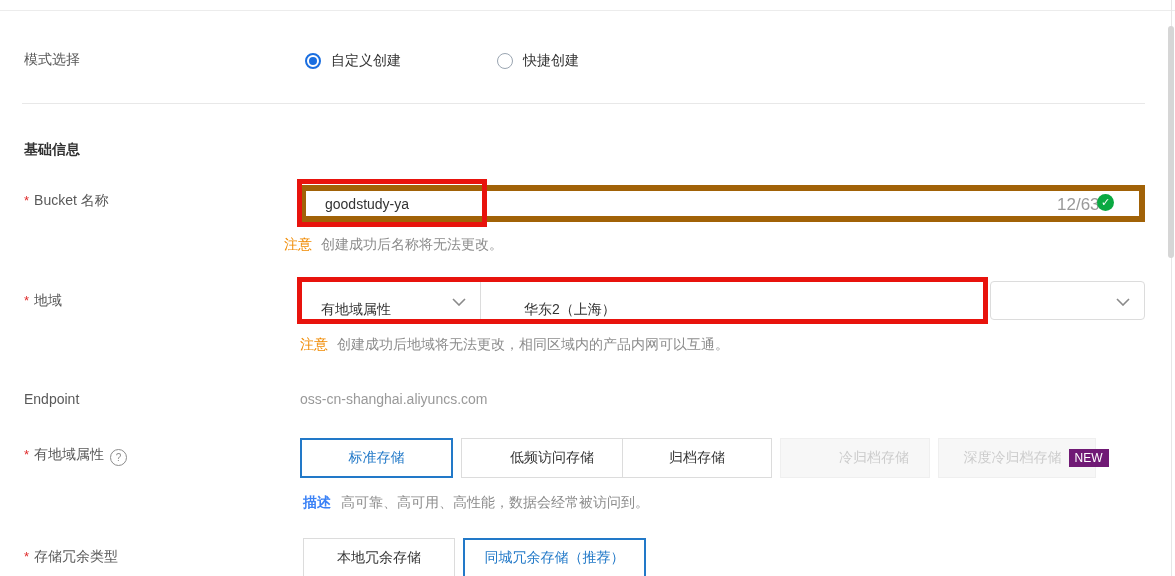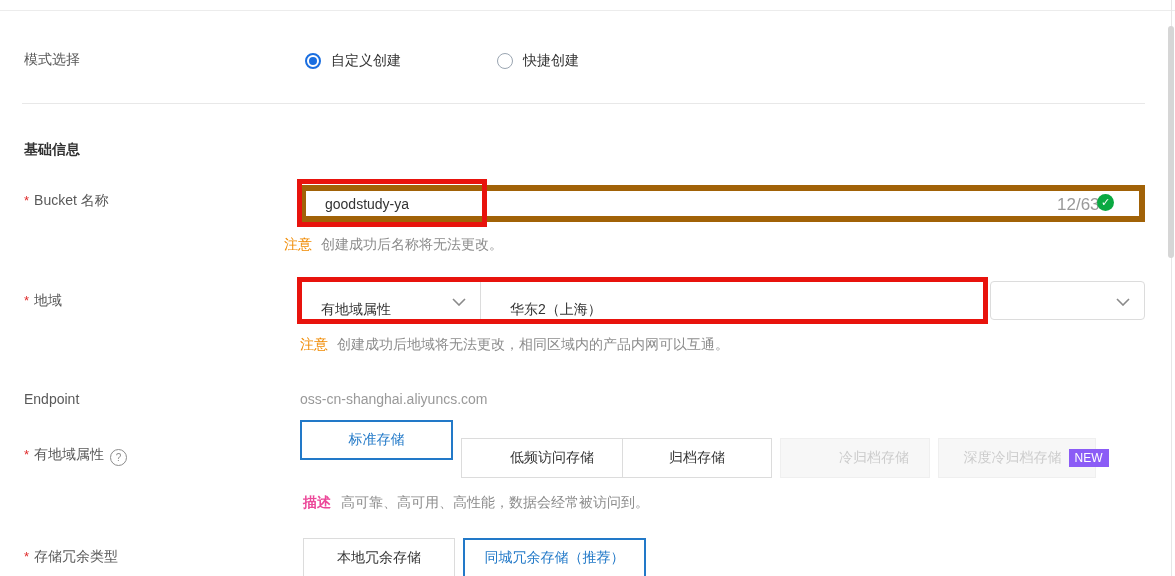--- a/index.html
+++ b/index.html
@@ -34,41 +34,41 @@
 
   .note{font-size:14px;color:#8c8c8c;white-space:nowrap;}
   .note-prefix{color:#f08a00;margin-right:9px;}
   .note1{top:236px;left:284px;}
   .note2{top:336px;left:300px;}
 
   
   .select{box-sizing:border-box;border:1px solid #dcdcdc;background:#fff;height:39px;
     font-size:14px;color:#333;display:flex;align-items:flex-end;cursor:pointer;}
   .sel1{top:281px;left:300px;width:181px;padding-left:20px;}
-  .sel2{top:281px;left:480px;width:505px;padding-left:29px;}
+  .sel2{top:281px;left:480px;width:505px;padding-left:43px;}
   .sel3{top:281px;left:990px;width:155px;border-radius:4px;}
   .chev{position:absolute;right:14px;top:50%;transform:translateY(-50%);}
 
   
   .endpoint-value{top:391px;left:300px;font-size:14px;color:#999;}
 
   
   .opt-btn{position:absolute;box-sizing:border-box;height:40px;border:1px solid #dcdcdc;background:#fff;
     font-size:14px;color:#333;display:flex;align-items:center;justify-content:center;cursor:pointer;
     font-family:inherit;white-space:nowrap;}
   .opt-btn.selected{border:2px solid #2279c8;color:#2279c8;}
   .opt-btn.disabled{background:#f7f7f7;border-color:#efefef;color:#ccc;cursor:default;padding-left:44px;}
-  .new-badge{display:inline-block;margin-left:7px;background:#8b5cf6;color:#fff;font-size:12px;
+  .new-badge{display:inline-block;margin-left:7px;background:#701a75;color:#fff;font-size:12px;
     padding:1px 6px;line-height:16px;}
 
   .help-icon{display:inline-block;width:15px;height:15px;border:1px solid #8c8c8c;border-radius:50%;
     font-size:10px;color:#8c8c8c;text-align:center;line-height:15px;margin-left:6px;vertical-align:-2px;}
 
   .desc-row{top:494px;left:303px;font-size:14px;color:#8c8c8c;white-space:nowrap;}
-  .desc-prefix{color:#ec4899;font-weight:bold;margin-right:10px;}
+  .desc-prefix{color:#3b82f6;font-weight:bold;margin-right:10px;}
 
   
   .scroll-track{top:0;left:1171px;width:1px;height:576px;background:#e6e6e6;}
   .scroll-thumb{top:26px;left:1168px;width:6px;height:232px;background:#d6d6d6;border-radius:3px;}
 </style>
 </head>
 <body>
 
 <div class="page">
 
@@ -126,21 +126,21 @@
   <div class="abs note note2">
     <span class="note-prefix">注意</span><span>创建成功后地域将无法更改，相同区域内的产品内网可以互通。</span>
   </div>
 
   <div class="abs flabel" style="top:391px;">Endpoint</div>
   <div class="abs endpoint-value">oss-cn-shanghai.aliyuncs.com</div>
 
   <div class="abs flabel" style="top:446px;">
     <span class="req">*</span><span>有地域属性</span><span class="help-icon">?</span>
   </div>
-  <button class="opt-btn selected" style="top:420px;left:300px;width:153px;">
+  <button class="opt-btn selected" style="top:438px;left:300px;width:153px;">
     <span>标准存储</span>
   </button>
   <button class="opt-btn" style="top:438px;left:461px;width:182px;">
     <span>低频访问存储</span>
   </button>
   <button class="opt-btn" style="top:438px;left:622px;width:150px;">
     <span>归档存储</span>
   </button>
   <button class="opt-btn disabled" style="top:438px;left:780px;width:150px;">
     <span>冷归档存储</span>

